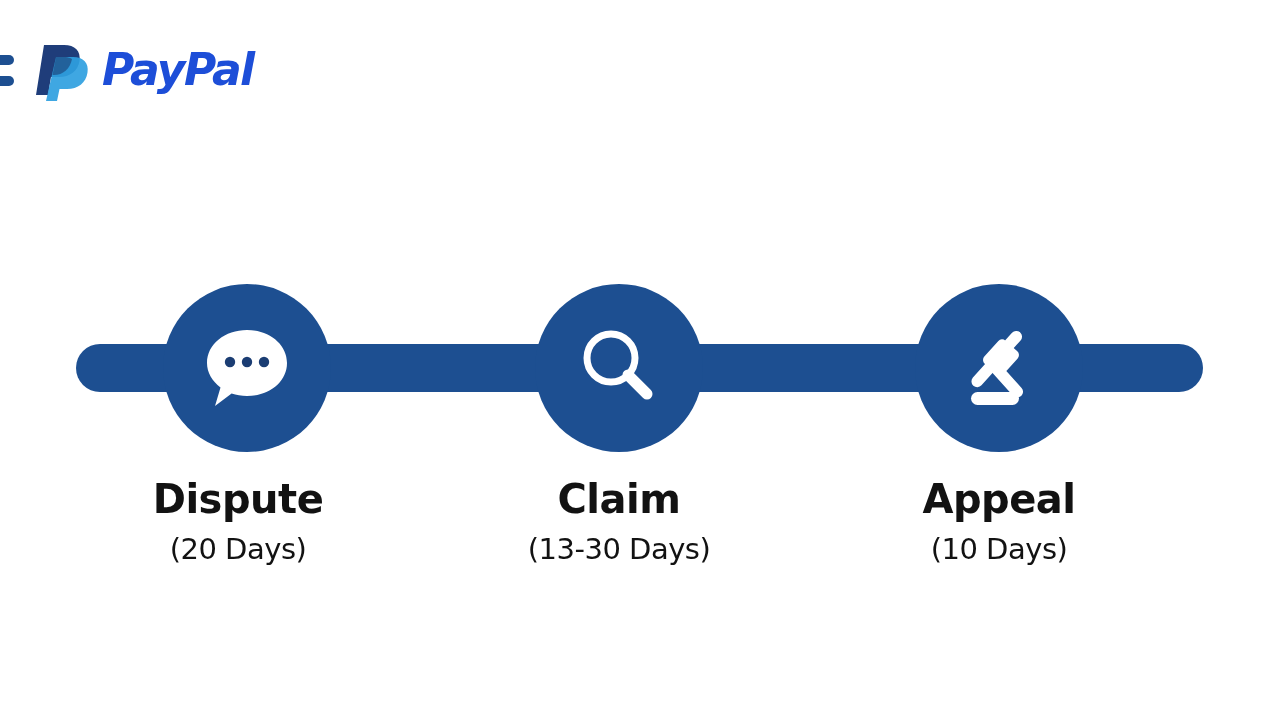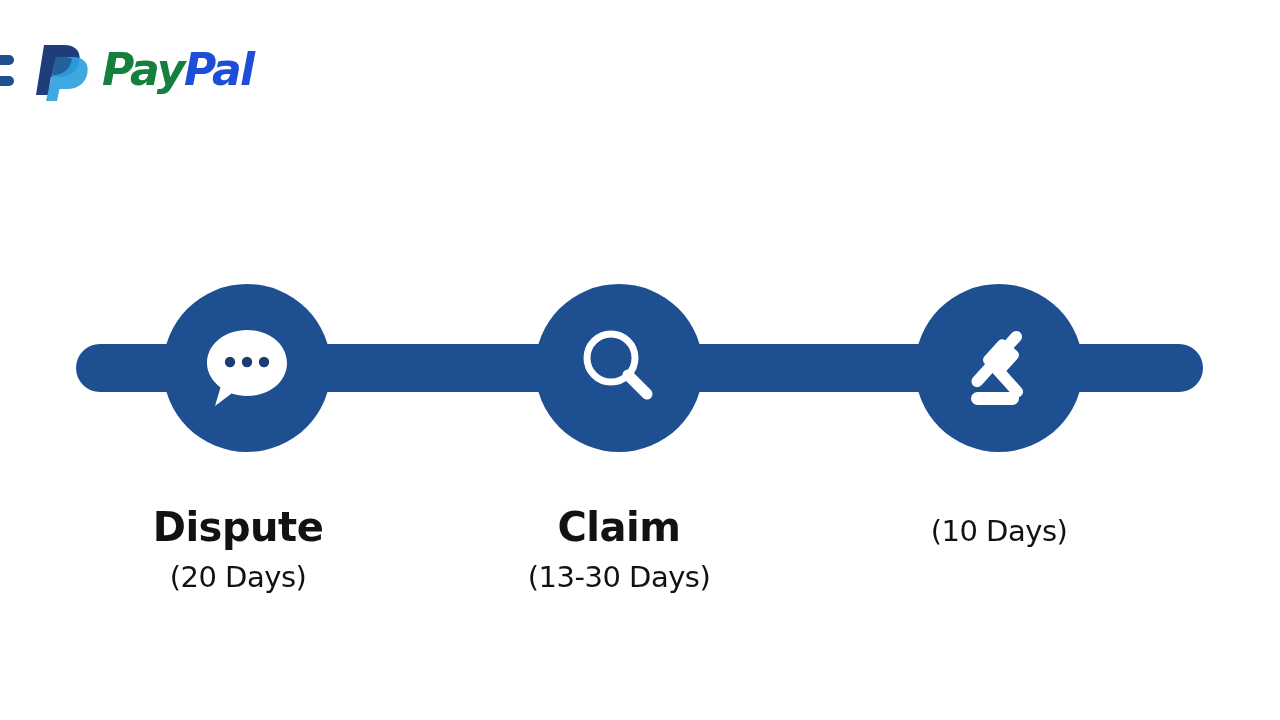--- a/index.html
+++ b/index.html
@@ -47,21 +47,21 @@
   }
   #paypal-wordmark {
     margin-left: 10px;
     font-family: "DejaVu Sans", sans-serif;
     font-size: 44px;
     font-weight: bold;
     font-style: italic;
     letter-spacing: -1.5px;
     line-height: 1;
   }
-  #paypal-wordmark .pay { color: #15803d; }
+  #paypal-wordmark .pay { color: #1d4ed8; }
   #paypal-wordmark .pal { color: #1d4ed8; }
 
   
   #timeline {
     position: absolute;
     left: 0;
     top: 0;
     width: 1280px;
     height: 720px;
   }
@@ -96,21 +96,21 @@
     width: 104px;
     height: 104px;
     display: block;
   }
   #node-dispute { left: 163px; }
   #node-claim   { left: 535px; }
   #node-appeal  { left: 915px; }
 
   .stage-caption {
     position: absolute;
-    top: 504px;
+    top: 476px;
     width: 360px;
     text-align: center;
     color: #121212;
   }
   #caption-dispute { left: 58px; }
   #caption-claim   { left: 439px; }
   #caption-appeal  { left: 819px; }
 
   .stage-title {
     font-family: "DejaVu Sans", sans-serif;
@@ -197,16 +197,17 @@
     <div class="stage-title">Dispute</div>
     <div class="stage-duration">(20 Days)</div>
   </div>
 
   <div class="stage-caption" id="caption-claim">
     <div class="stage-title">Claim</div>
     <div class="stage-duration">(13-30 Days)</div>
   </div>
 
   <div class="stage-caption" id="caption-appeal">
+    <div class="stage-title">Appeal</div>
     <div class="stage-duration">(10 Days)</div>
   </div>
 
 </div>
 
 </body></html>

